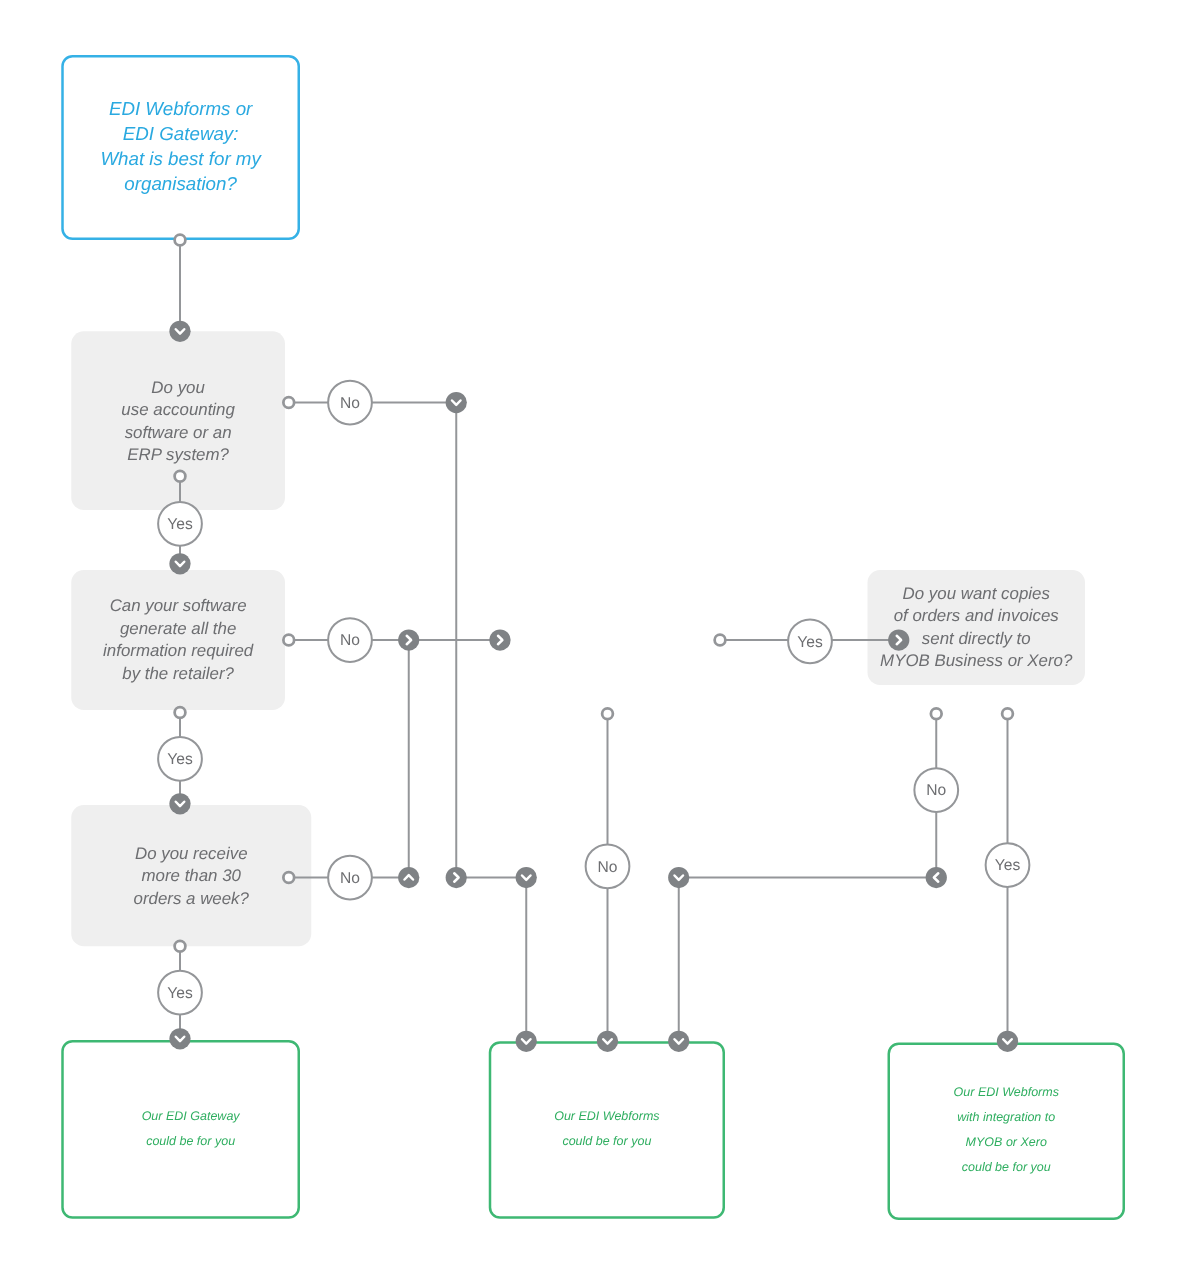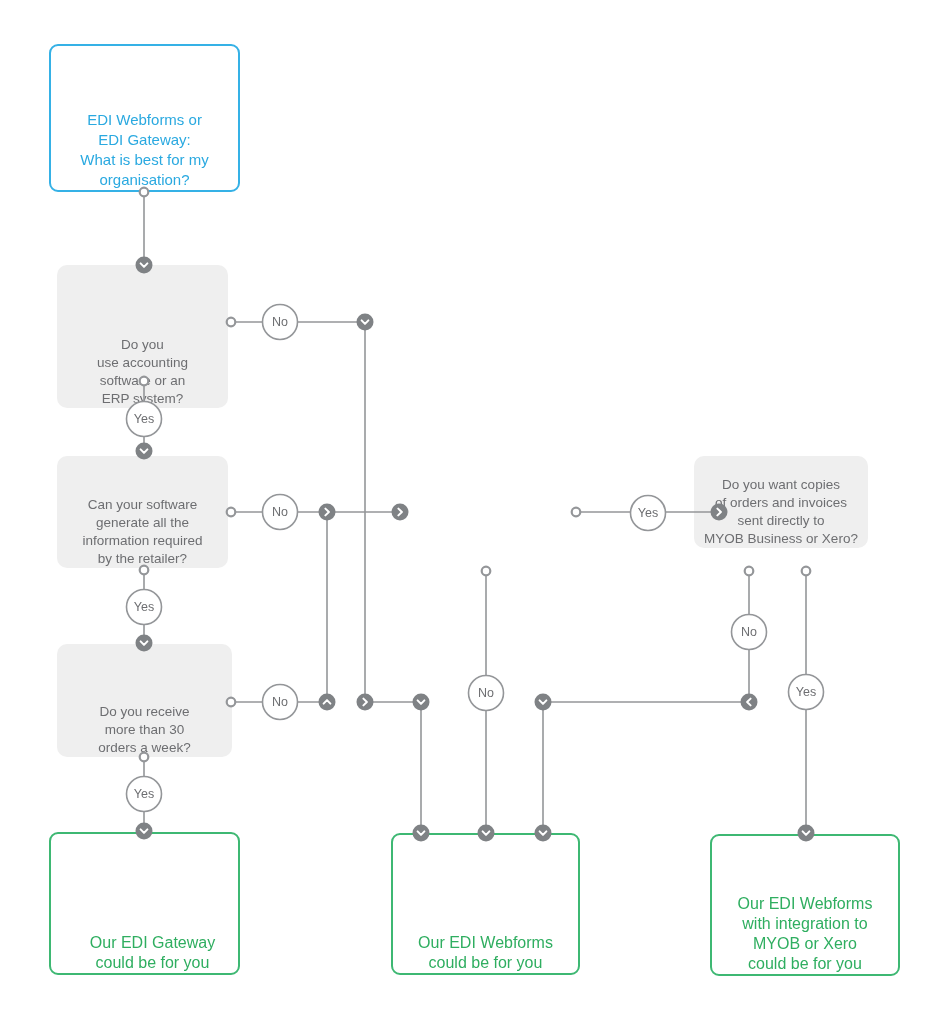--- a/index.html
+++ b/index.html
@@ -1,34 +1,34 @@
 <!DOCTYPE html>
 <html><head>
 <meta charset="utf-8">
 <style>
   html,body{margin:0;padding:0;background:#fff;}
   .stage{
     position:relative;width:948px;height:1024px;background:#ffffff;
     font-family:"Liberation Sans", sans-serif;overflow:hidden;
   }
   .box{
-    position:absolute;display:flex;align-items:flex-end;justify-content:center;
-    text-align:center;box-sizing:border-box;border-radius:10px;
+    position:absolute;display:flex;align-items:center;justify-content:center;
+    text-align:center;box-sizing:border-box;border-radius:10px;font-style:italic;
   }
   .box .txt{white-space:pre-line;display:block;}
   .start-box{
     background:#ffffff;border:2px solid #35b1e6;border-radius:9px;
     color:#2aa9e0;font-size:15px;line-height:20px;
   }
   .q-box{
     background:#efefef;color:#6d6e71;font-size:13.5px;line-height:18px;
   }
   .result-box{
     background:#ffffff;border:2px solid #3eb873;border-radius:9px;
-    color:#2fae60;font-size:16px;line-height:20px;
+    color:#2fae60;font-size:10px;line-height:20px;
   }
   svg.overlay{position:absolute;left:0;top:0;pointer-events:none;}
   .cl{stroke:#949699;stroke-width:1.6;fill:none;}
   .port{fill:#ffffff;stroke:#949699;stroke-width:2.2;}
   .dcirc{fill:#ffffff;stroke:#949699;stroke-width:1.6;}
   .dtext{fill:#6d6e71;font-size:12.5px;text-anchor:middle;font-family:"Liberation Sans",sans-serif;}
   .acirc{fill:#7f8285;stroke:none;}
   .achev{stroke:#ffffff;stroke-width:2;fill:none;stroke-linecap:round;stroke-linejoin:round;}
 </style>
 </head>
@@ -50,21 +50,21 @@
 ERP system?</span>
   </div>
 
   <div class="box q-box" style="left:57px;top:456px;width:171px;height:112px;">
     <span class="txt">Can your software
 generate all the
 information required
 by the retailer?</span>
   </div>
 
-  <div class="box q-box" style="left:57px;top:644px;width:175px;height:113px;">
+  <div class="box q-box" style="left:57px;top:644px;width:192px;height:113px;">
     <span class="txt">Do you receive
 more than 30
 orders a week?</span>
   </div>
 
 
   <div class="box q-box" style="left:694px;top:456px;width:174px;height:92px;">
     <span class="txt">Do you want copies
 of orders and invoices
 sent directly to

